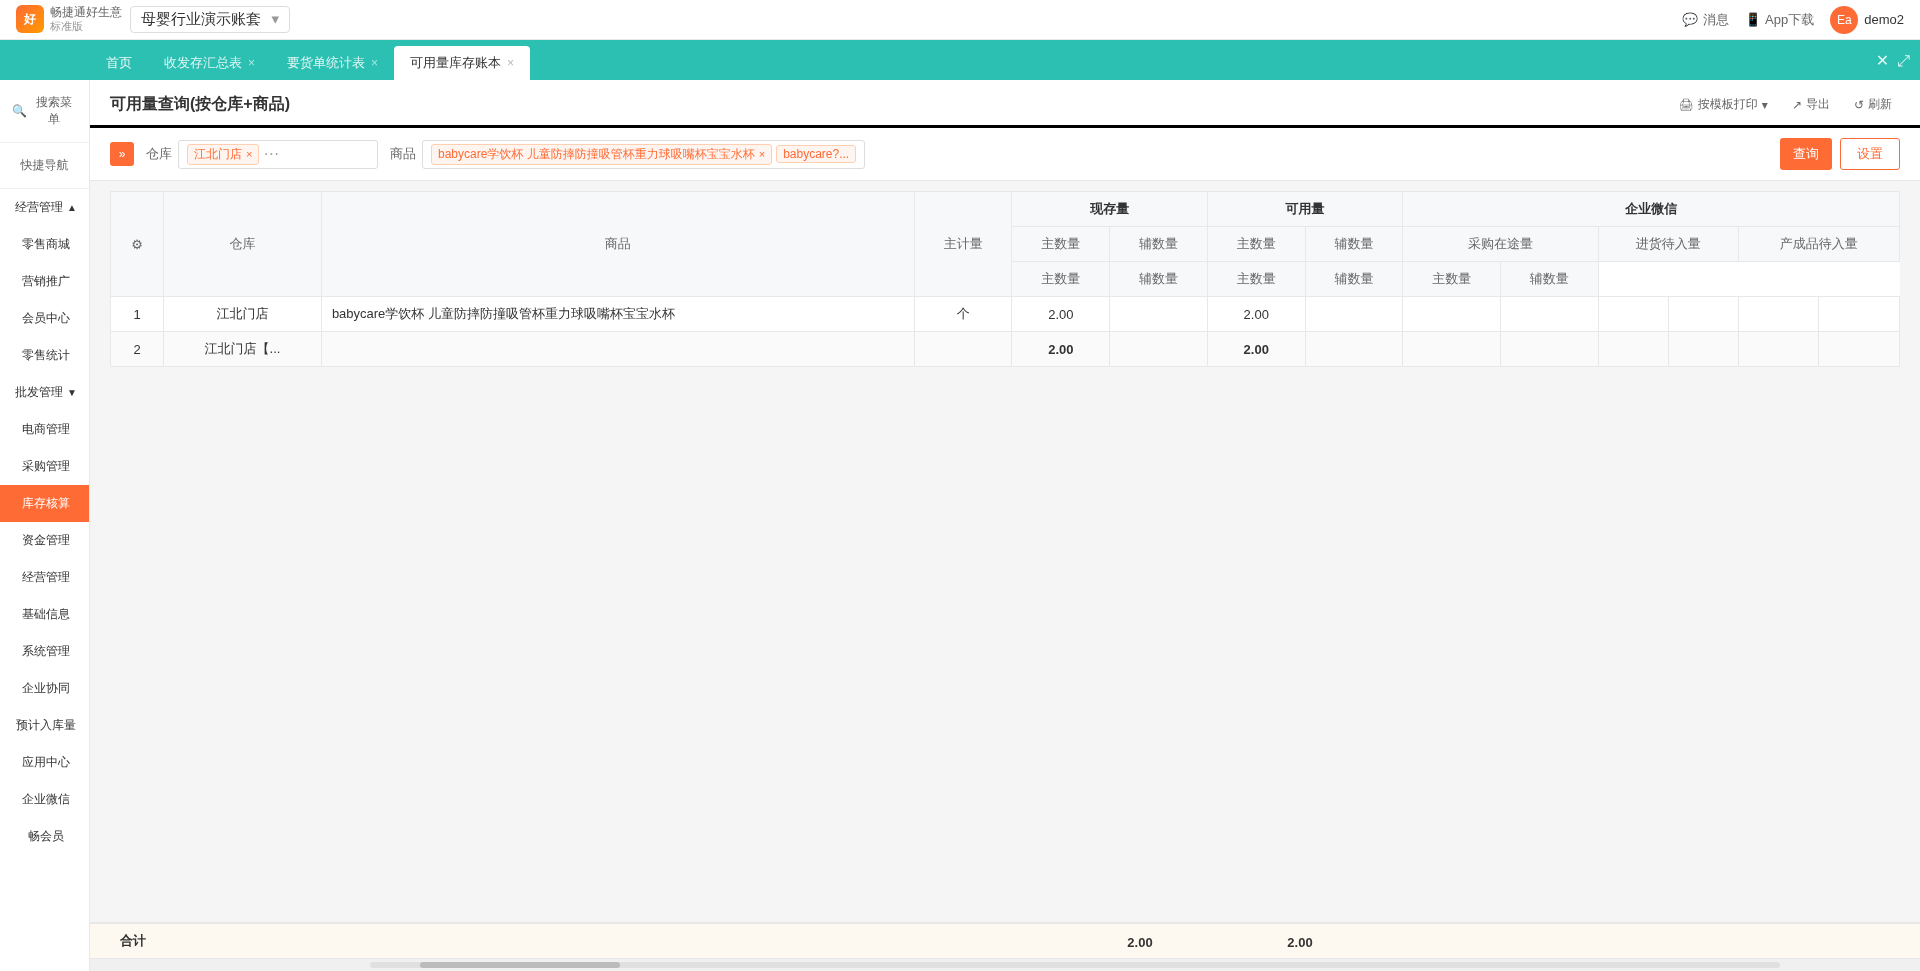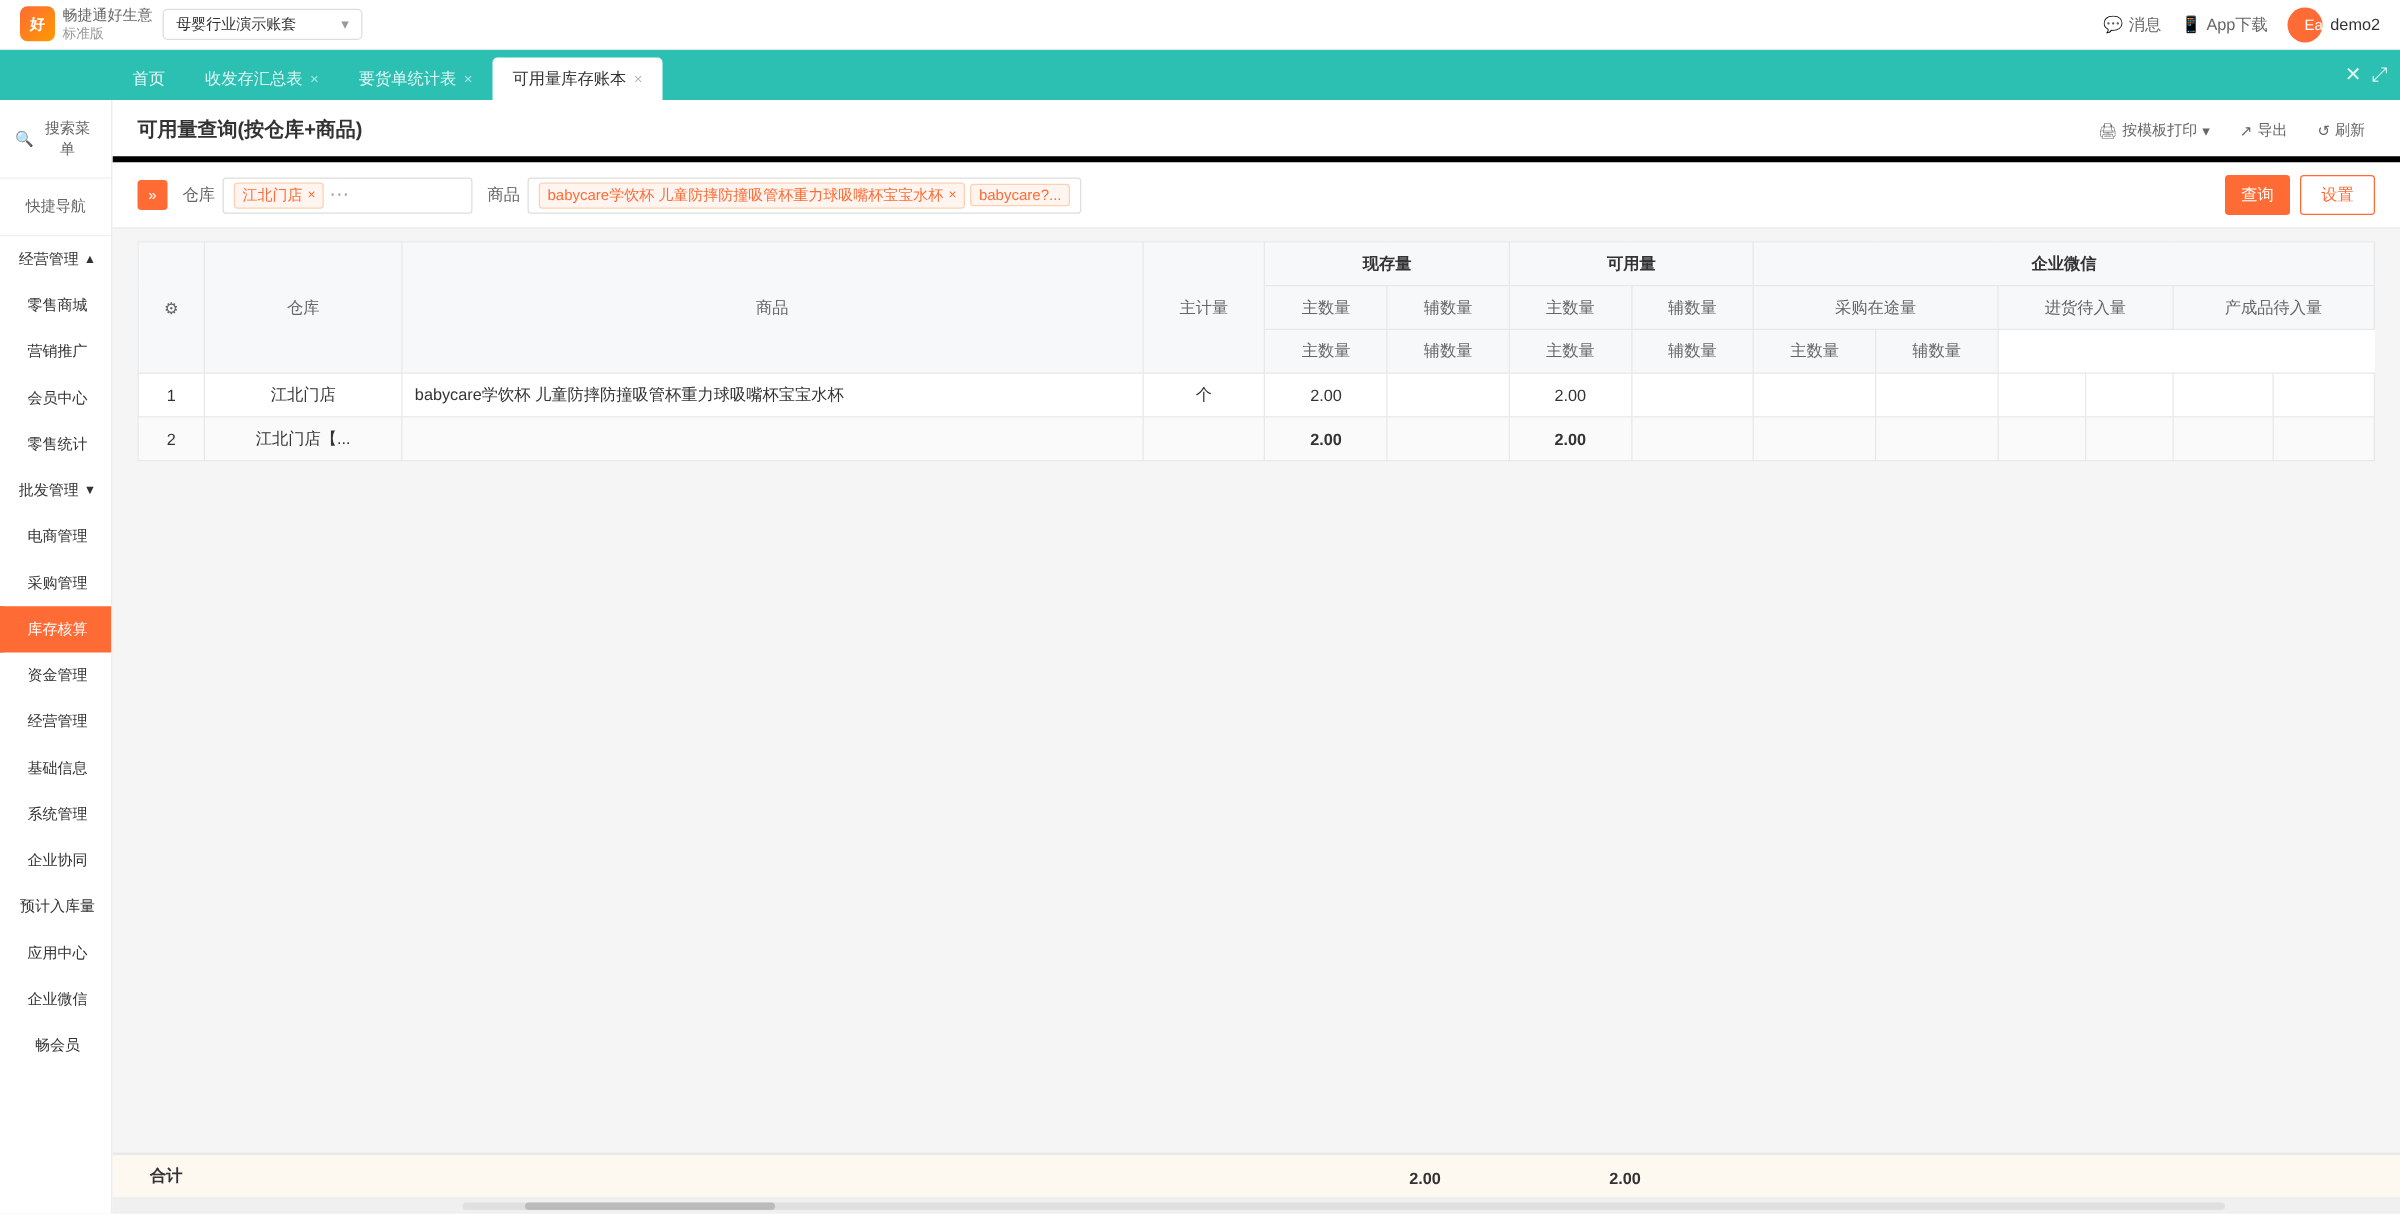--- a/index.html
+++ b/index.html
@@ -5,24 +5,24 @@
     * { box-sizing: border-box; margin: 0; padding: 0; }
     body { font-family: 'Microsoft YaHei', Arial, sans-serif; font-size: 13px; background: #f5f5f5; color: #333; display: flex; flex-direction: column; height: 971px; overflow: hidden; }
 
     
     .top-bar { height: 40px; background: #fff; border-bottom: 1px solid #e8e8e8; display: flex; align-items: center; justify-content: space-between; padding: 0 16px; flex-shrink: 0; }
     .top-bar-left { display: flex; align-items: center; gap: 8px; }
     .logo-area { display: flex; align-items: center; gap: 6px; }
     .logo-icon { width: 28px; height: 28px; background: linear-gradient(135deg, #ff6b35, #ff9a00); border-radius: 6px; display: flex; align-items: center; justify-content: center; color: white; font-size: 12px; font-weight: bold; }
     .logo-text { font-size: 12px; color: #666; line-height: 1.2; }
     .template-badge { font-size: 11px; color: #999; }
-    .industry-selector { display: flex; align-items: center; gap: 4px; border: 1px solid #ddd; border-radius: 4px; padding: 3px 10px; font-size: 12px; color: #333; cursor: pointer; background: #fff; min-width: 160px; }
+    .industry-selector { display: flex; align-items: center; gap: 4px; border: 1px solid #ddd; border-radius: 4px; padding: 3px 10px; font-size: 15px; color: #333; cursor: pointer; background: #fff; min-width: 160px; }
     .top-bar-right { display: flex; align-items: center; gap: 16px; }
     .top-action { display: flex; align-items: center; gap: 4px; font-size: 13px; color: #666; cursor: pointer; }
-    .user-avatar { width: 28px; height: 28px; border-radius: 50%; background: #ff6b35; display: flex; align-items: center; justify-content: flex-end; color: white; font-size: 12px; overflow: hidden; }
+    .user-avatar { width: 28px; height: 28px; border-radius: 50%; background: #ff6b35; display: flex; align-items: center; justify-content: center; color: white; font-size: 12px; overflow: hidden; }
     .user-name { font-size: 13px; color: #333; }
 
     
     .nav-tabs { height: 40px; background: #2cc0b3; display: flex; align-items: flex-end; padding: 0 0 0 90px; flex-shrink: 0; position: relative; }
     .nav-tab { height: 34px; padding: 0 16px; display: flex; align-items: center; gap: 6px; font-size: 13px; color: rgba(255,255,255,0.85); cursor: pointer; border-radius: 4px 4px 0 0; background: transparent; position: relative; }
     .nav-tab.active { background: #fff; color: #333; }
     .nav-tab .close-btn { color: inherit; opacity: 0.7; font-size: 12px; cursor: pointer; }
     .nav-tab.active .close-btn { color: #999; }
     .home-tab { color: rgba(255,255,255,0.9); padding: 0 16px; height: 34px; display: flex; align-items: center; font-size: 13px; cursor: pointer; }
     .nav-right-icons { position: absolute; right: 10px; top: 50%; transform: translateY(-50%); display: flex; align-items: center; gap: 8px; }
@@ -39,21 +39,21 @@
     .sidebar-nav-item { padding: 6px 8px; font-size: 12px; color: #666; cursor: pointer; text-align: center; display: block; }
     .sidebar-menu { flex: 1; }
     .sidebar-menu-item { padding: 10px 8px; font-size: 12px; color: #333; cursor: pointer; text-align: center; display: flex; align-items: center; justify-content: center; gap: 4px; border-left: 3px solid transparent; }
     .sidebar-menu-item.active { background: #ff6b35; color: #fff; border-left: 3px solid #ff6b35; }
     .sidebar-menu-item .arrow { font-size: 10px; }
 
     
     .content-area { flex: 1; display: flex; flex-direction: column; overflow: hidden; background: #f5f5f5; }
 
     
-    .page-header { background: #fff; padding: 12px 20px 8px; border-bottom: 5px solid #000000; display: flex; align-items: center; justify-content: space-between; flex-shrink: 0; }
+    .page-header { background: #fff; padding: 12px 20px 8px; border-bottom: 3px solid #000000; display: flex; align-items: center; justify-content: space-between; flex-shrink: 0; }
     .page-title { font-size: 16px; font-weight: bold; color: #333; }
     .page-actions { display: flex; align-items: center; gap: 8px; }
     .page-action-btn { display: flex; align-items: center; gap: 4px; font-size: 12px; color: #666; cursor: pointer; padding: 4px 8px; border-radius: 3px; }
 
     
     .filter-bar { background: #fff; padding: 10px 20px; border-bottom: 1px solid #e8e8e8; display: flex; align-items: center; gap: 12px; flex-shrink: 0; }
     .filter-expand-btn { width: 24px; height: 24px; background: #ff6b35; border-radius: 3px; display: flex; align-items: center; justify-content: center; color: #fff; cursor: pointer; font-size: 12px; flex-shrink: 0; }
     .filter-group { display: flex; align-items: center; gap: 6px; }
     .filter-label { font-size: 13px; color: #666; white-space: nowrap; }
     .filter-tag-container { display: flex; align-items: center; gap: 4px; border: 1px solid #ddd; border-radius: 3px; padding: 3px 8px; min-width: 200px; flex-wrap: wrap; }

